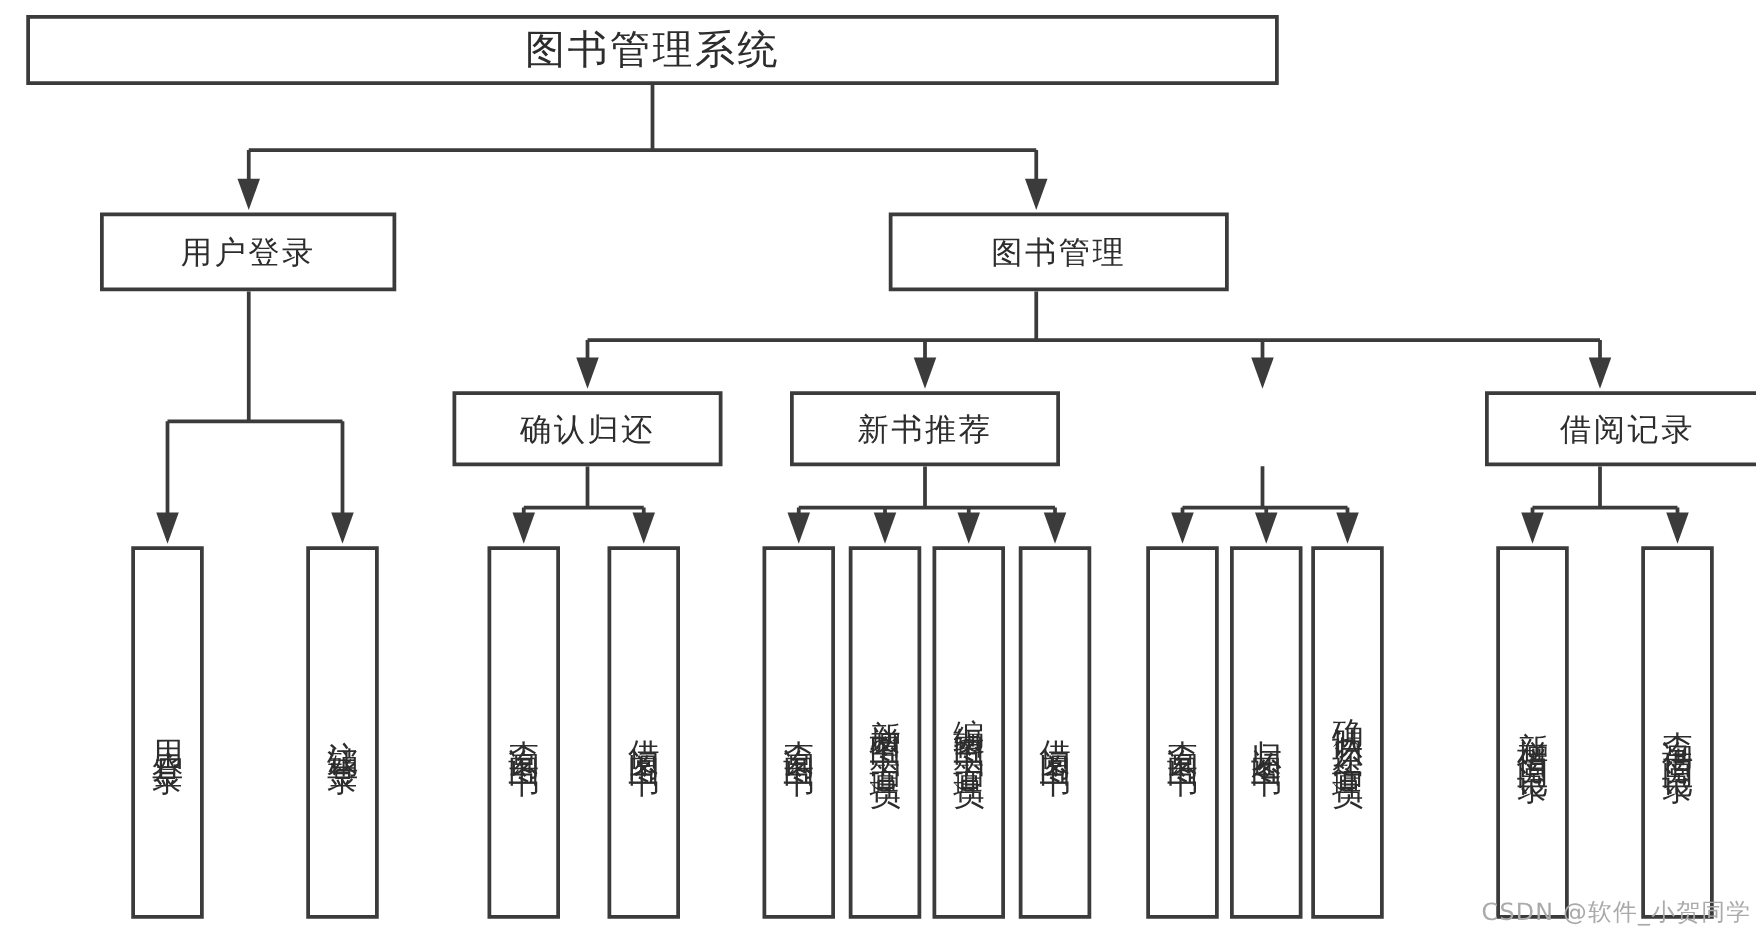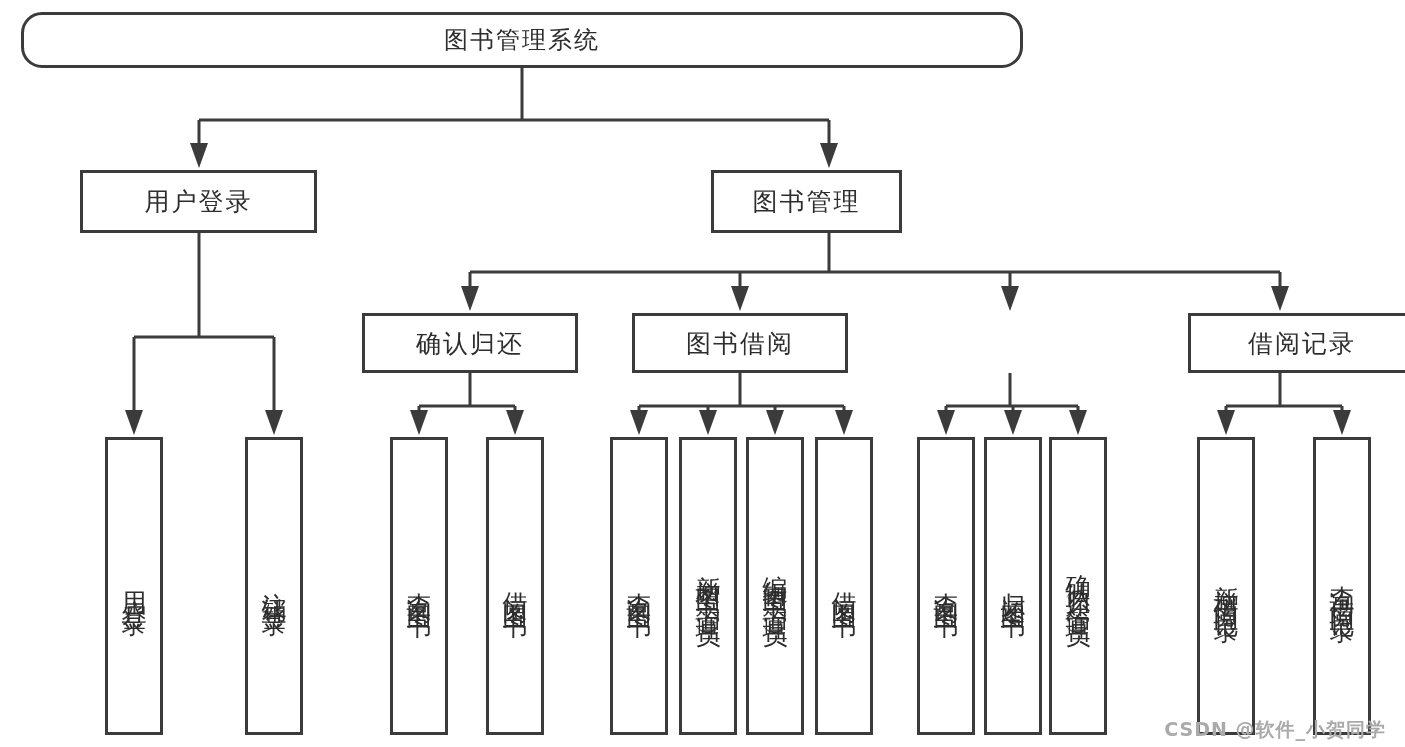--- a/index.html
+++ b/index.html
@@ -25,37 +25,36 @@
     position:absolute;
     box-sizing:border-box;
     background:var(--background);
     border:3px solid var(--node-border);
     display:flex;align-items:center;justify-content:center;
     font-size:25px;letter-spacing:2px;
     color:var(--text);
     text-align:center;
     white-space:nowrap;
   }
-  .node.root{font-size:24px;border-radius:21px;}
+  .node.root{font-size:32px;}
   .node.leaf{white-space:normal;}
   .node.leaf .v{
     writing-mode:vertical-rl;
     text-orientation:mixed;
     font-size:25px;
     letter-spacing:7px;
     line-height:1;
   }
   .watermark{
     position:absolute;
-    right:19px;bottom:4px;
+    right:4px;bottom:4px;
     font-size:19px;
     color:var(--watermark);
     letter-spacing:1px;
     z-index:5;
-    font-weight:bold;
   }
 </style>
 </head>
 <body>
 
 <div class="canvas">
 
   <svg class="connectors" viewBox="0 0 1405 747" aria-hidden="true">
 
     <path d="M522 68 V120 M199 120 H829 M199 120 V145 M829 120 V145
@@ -85,24 +84,24 @@
     <polygon points="937,410 955,410 946,435"></polygon>
     <polygon points="1004,410 1022,410 1013,435"></polygon>
     <polygon points="1069,410 1087,410 1078,435"></polygon>
     <polygon points="1217,410 1235,410 1226,435"></polygon>
     <polygon points="1333,410 1351,410 1342,435"></polygon>
   </svg>
 
   <div class="node root" style="left:21px;top:12px;width:1002px;height:56px">图书管理系统</div>
 
   <div class="node" style="left:80px;top:170px;width:237px;height:63px">用户登录</div>
-  <div class="node" style="left:711px;top:170px;width:191px;height:63px">图书管理</div>
+  <div class="node" style="left:711px;top:170px;width:272px;height:63px">图书管理</div>
 
   <div class="node" style="left:362px;top:313px;width:216px;height:60px">确认归还</div>
-  <div class="node" style="left:632px;top:313px;width:216px;height:60px">图书借阅</div>
+  <div class="node" style="left:632px;top:313px;width:216px;height:60px">新书推荐</div>
   <div class="node" style="left:1188px;top:313px;width:228px;height:60px">借阅记录</div>
 
   <div class="node leaf" style="left:105px;top:437px;width:58px;height:298px">
     <span class="v">用户登录</span>
   </div>
   <div class="node leaf" style="left:245px;top:437px;width:58px;height:298px">
     <span class="v">注销登录</span>
   </div>
 
   <div class="node leaf" style="left:390px;top:437px;width:58px;height:298px">

